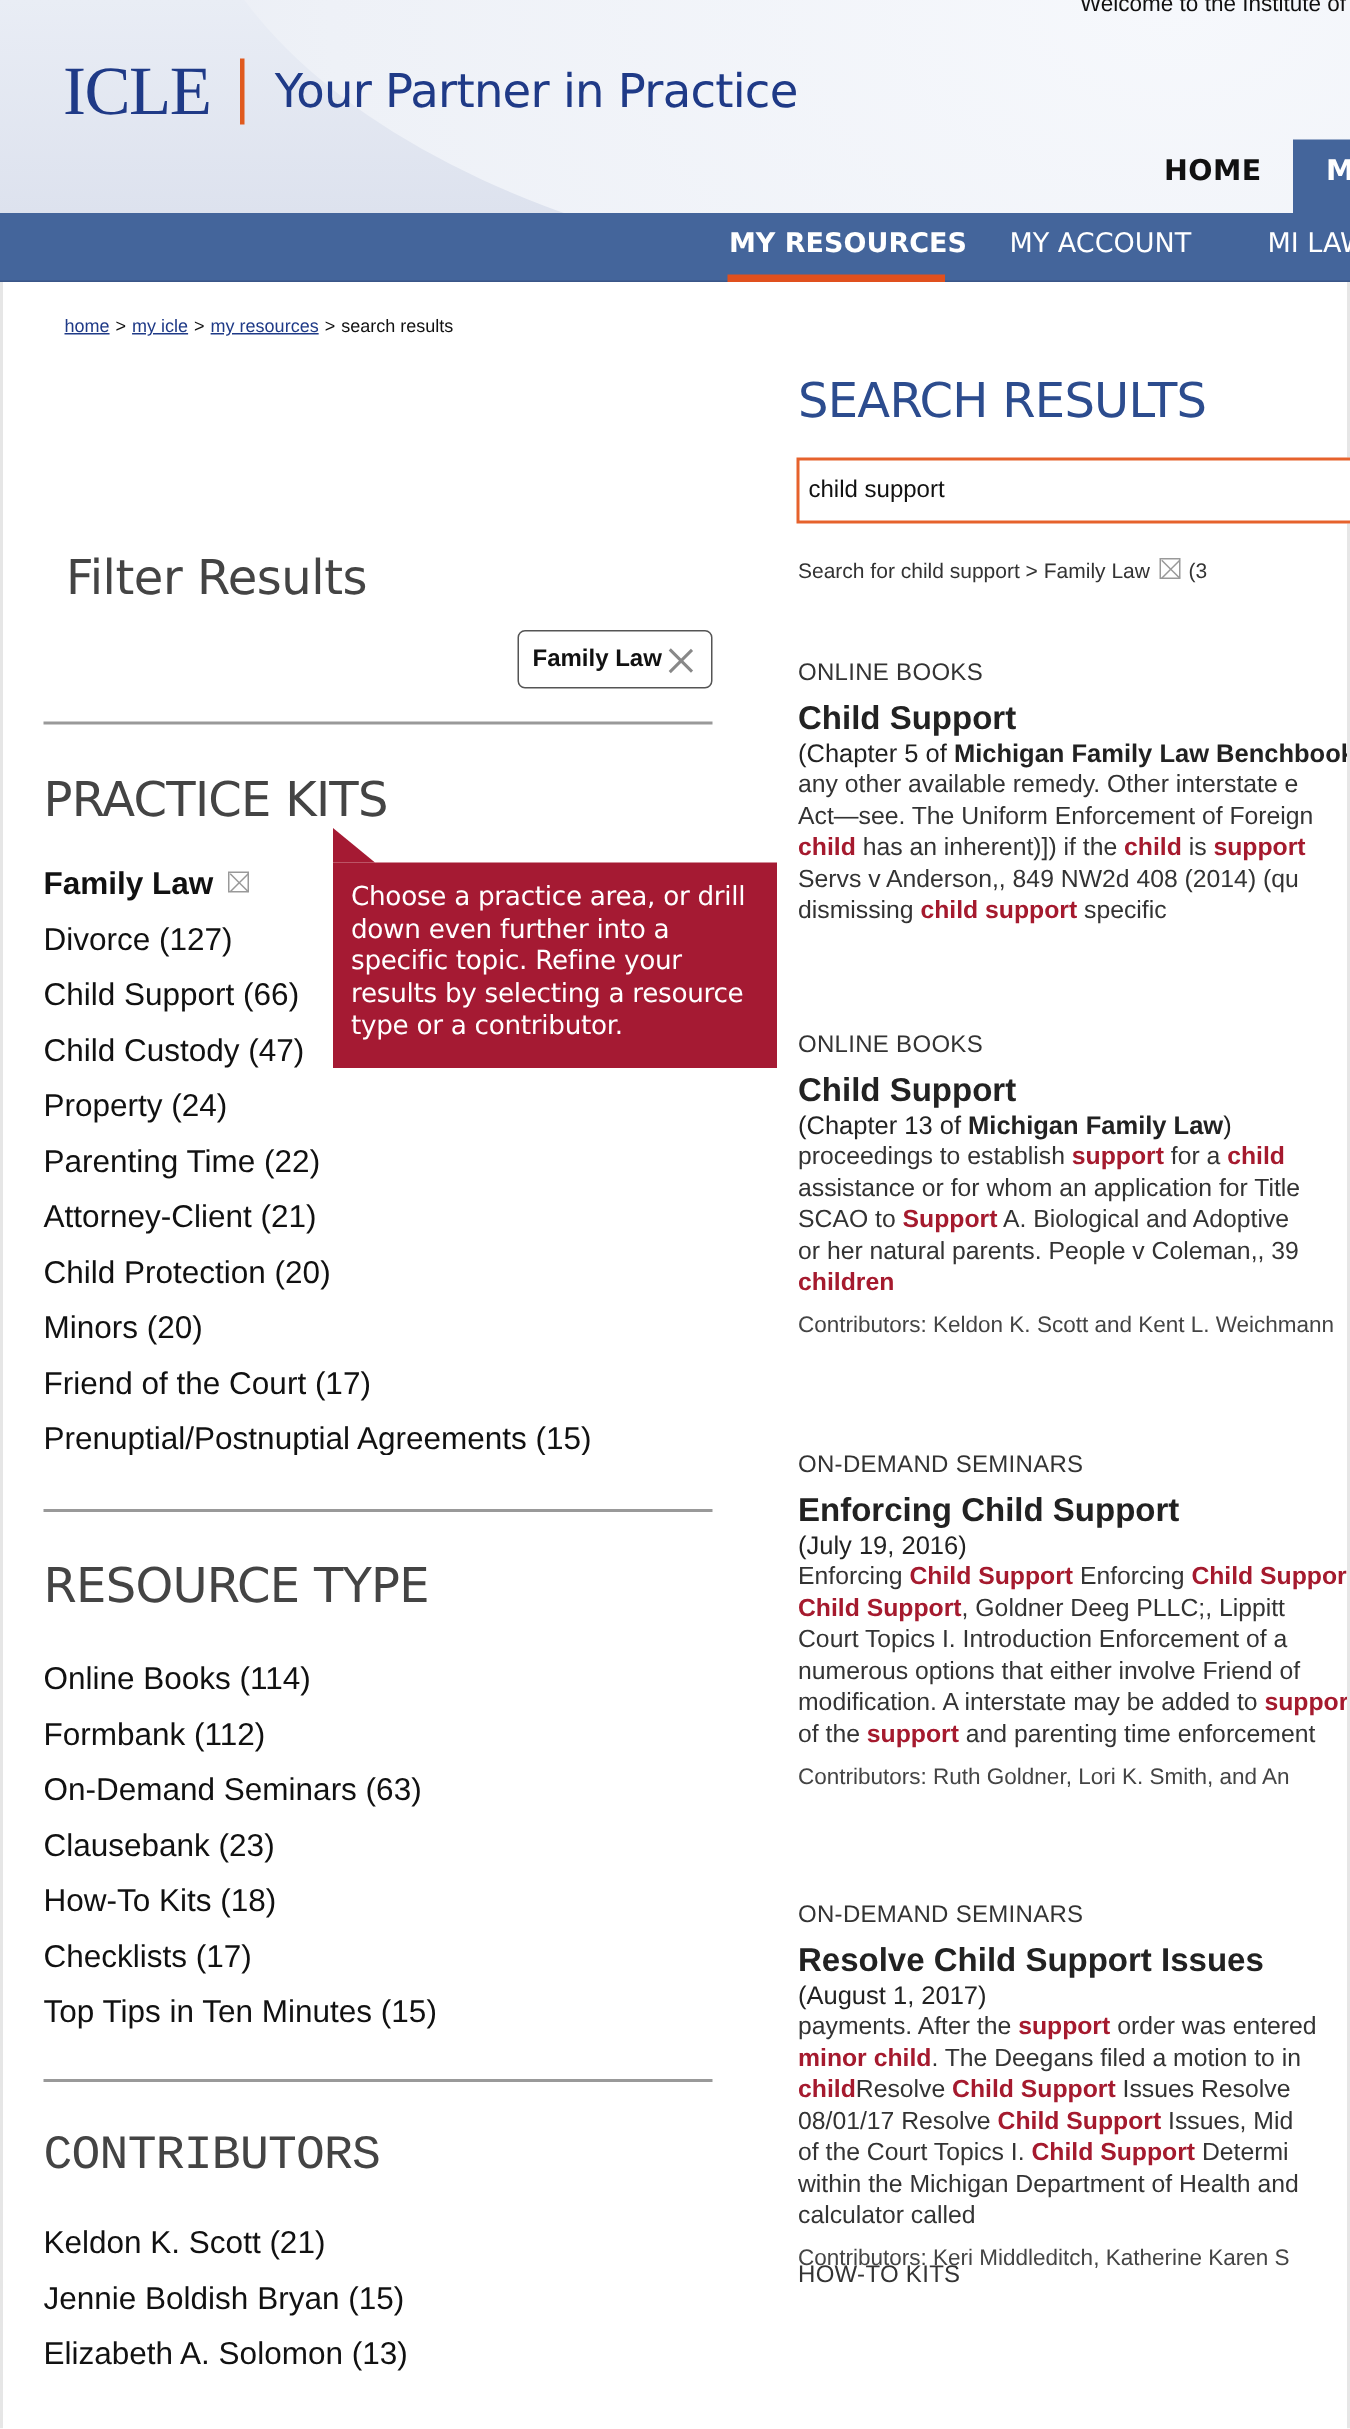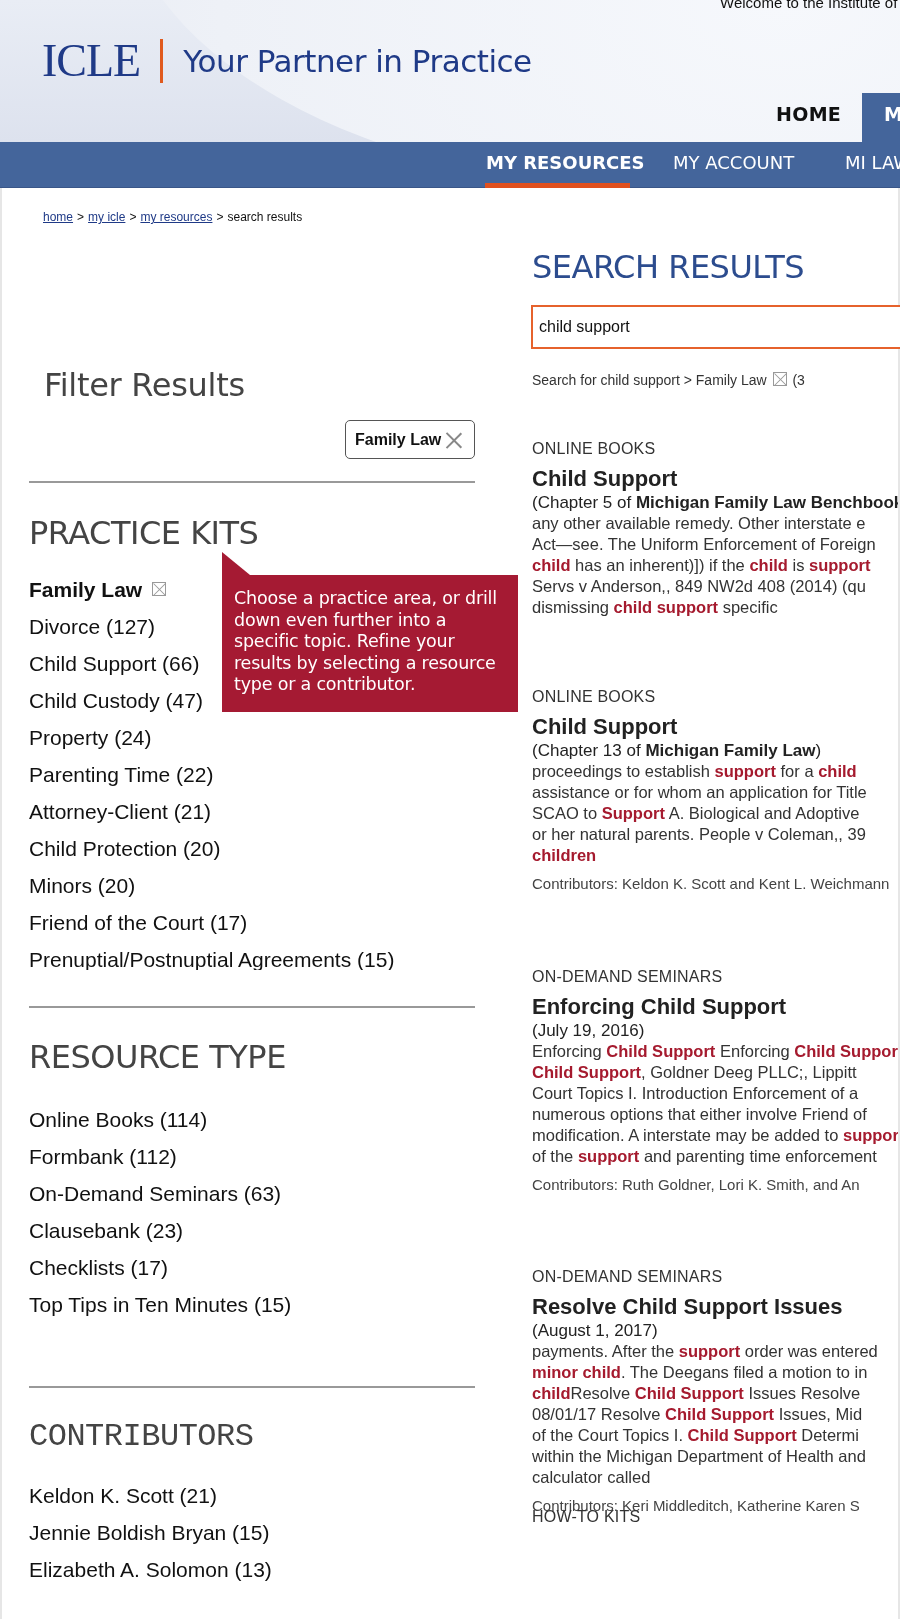--- a/index.html
+++ b/index.html
@@ -187,20 +187,21 @@
 </div>
 
 <div class="divider" style="top:1006px;"></div>
 
 <h3 class="section-title" style="top:1038px;">RESOURCE TYPE</h3>
 <ul class="facet-list" style="top:1105px;">
   <li>Online Books (114)</li>
   <li>Formbank (112)</li>
   <li>On-Demand Seminars (63)</li>
   <li>Clausebank (23)</li>
+  <li>How-To Kits (18)</li>
   <li>Checklists (17)</li>
   <li>Top Tips in Ten Minutes (15)</li>
 </ul>
 
 <div class="divider" style="top:1386px;"></div>
 
 <h3 class="section-title" style="top:1418px;font-family:Liberation Mono, monospace;">CONTRIBUTORS</h3>
 <ul class="facet-list" style="top:1481px;">
   <li>Keldon K. Scott (21)</li>
   <li>Jennie Boldish Bryan (15)</li>

